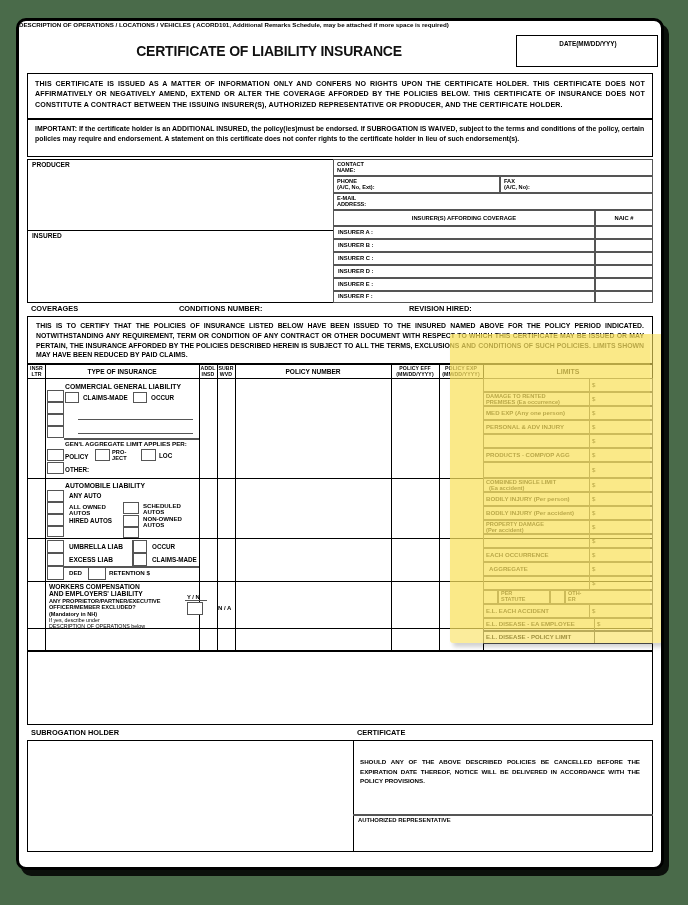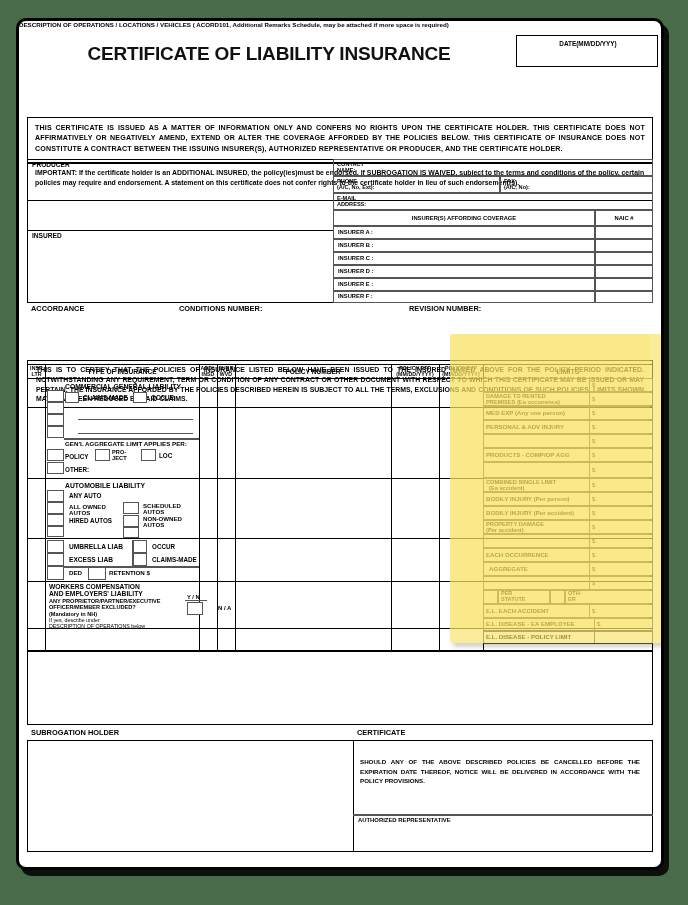--- a/index.html
+++ b/index.html
@@ -23,27 +23,27 @@
   
   .bx{position:absolute;box-sizing:border-box;border:1.5px solid #000;}
   .lbl{position:absolute;font-weight:bold;color:#000;line-height:1.05;}
   .tiny{font-size:5.2px;font-weight:bold;letter-spacing:.1px;}
   .sm{font-size:6.6px;font-weight:bold;}
   .md{font-size:7.4px;font-weight:bold;}
 
   
   #title{
     position:absolute;left:0;top:22px;width:500px;text-align:center;
-    font-size:19px;font-weight:bold;letter-spacing:-0.2px;color:#111;
+    font-size:14px;font-weight:bold;letter-spacing:-0.2px;color:#111;
   }
   #dateBox{position:absolute;left:497px;top:14px;width:142px;height:32px;}
   #dateBox .t{position:absolute;left:0;top:4px;width:142px;text-align:center;font-size:6.4px;font-weight:bold;}
 
   
-  .para{position:absolute;color:#000;margin-top:44px;}
+  .para{position:absolute;color:#000;}
   #stmt1{left:8px;top:52px;width:626px;height:46px;}
   #stmt1 p{margin:0;padding:5px 7px 0 7px;font-size:7.1px;font-weight:bold;
     line-height:1.45;text-align:justify;letter-spacing:.15px;}
   #stmt2{left:8px;top:98px;width:626px;height:38px;}
   #stmt2 p{margin:0;padding:4px 7px 0 7px;font-size:6.9px;font-weight:bold;line-height:1.42;}
 
   
   #prodWrap{left:8px;top:138px;width:626px;height:144px;}
 
   .cellLabel{position:absolute;font-size:5.6px;font-weight:bold;line-height:1.25;color:#000;}
@@ -147,23 +147,23 @@
   <div class="bx thin" style="left:576px;top:244px;width:58px;height:13px;"></div>
 
   <div class="bx thin" style="left:314px;top:257px;width:262px;height:13px;"></div>
   <div class="lbl" style="left:319px;top:260px;font-size:5.8px;">INSURER E :</div>
   <div class="bx thin" style="left:576px;top:257px;width:58px;height:13px;"></div>
 
   <div class="bx thin" style="left:314px;top:270px;width:262px;height:12px;"></div>
   <div class="lbl" style="left:319px;top:272px;font-size:5.8px;">INSURER F :</div>
   <div class="bx thin" style="left:576px;top:270px;width:58px;height:12px;"></div>
 
-  <div class="lbl md" style="left:12px;top:284px;">ACCORDANCE</div>
+  <div class="lbl md" style="left:12px;top:284px;">COVERAGES</div>
   <div class="lbl md" style="left:160px;top:284px;">CONDITIONS NUMBER:</div>
-  <div class="lbl md" style="left:390px;top:284px;">REVISION NUMBER:</div>
+  <div class="lbl md" style="left:390px;top:284px;">REVISION HIRED:</div>
   <div style="position:absolute;left:262px;top:283px;width:120px;height:12px;"></div>
   <div style="position:absolute;left:490px;top:283px;width:120px;height:12px;"></div>
 
   <div id="covPara" class="bx para">
     <p>THIS IS TO CERTIFY THAT THE POLICIES OF INSURANCE LISTED BELOW HAVE BEEN ISSUED TO THE INSURED NAMED ABOVE FOR THE POLICY PERIOD INDICATED. NOTWITHSTANDING ANY REQUIREMENT, TERM OR CONDITION OF ANY CONTRACT OR OTHER DOCUMENT WITH RESPECT TO WHICH THIS CERTIFICATE MAY BE ISSUED OR MAY PERTAIN, THE INSURANCE AFFORDED BY THE POLICIES DESCRIBED HEREIN IS SUBJECT TO ALL THE TERMS, EXCLUSIONS AND CONDITIONS OF SUCH POLICIES. LIMITS SHOWN MAY HAVE BEEN REDUCED BY PAID CLAIMS.</p>
   </div>
 
   <div id="grid" class="bx"></div>
 
   <div class="bx" style="left:26px;top:343px;width:0;height:287px;border-width:0 0 0 1.5px;"></div>

